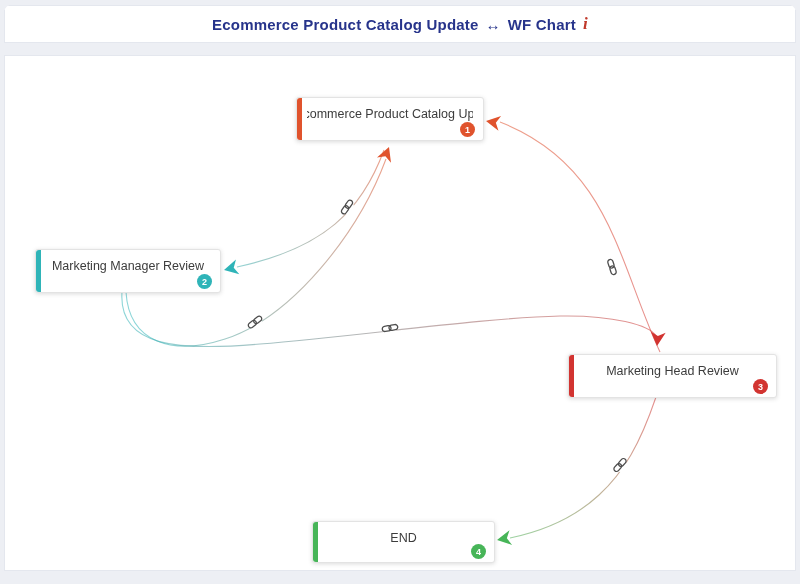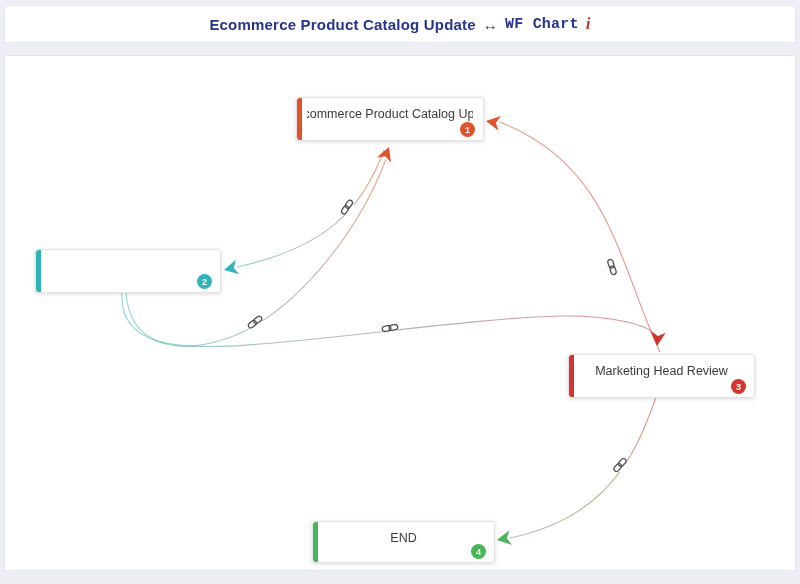--- a/index.html
+++ b/index.html
@@ -43,32 +43,32 @@
     display:flex; align-items:center; justify-content:center;
     font-size:12.5px; color:#3C3C3C; white-space:nowrap; overflow:hidden;
   }
   .node .badge {
     position:absolute; right:8px; bottom:3px; width:15px; height:15px; border-radius:50%;
     color:#fff; font-size:9px; font-weight:bold;
     display:flex; align-items:center; justify-content:center;
   }
   .n1 { left:296px; top:97px;  width:188px; height:44px; }
   .n2 { left:35px;  top:249px; width:186px; height:44px; }
-  .n3 { left:568px; top:354px; width:187px; height:44px;padding-left:47px; }
+  .n3 { left:568px; top:354px; width:209px; height:44px;padding-left:47px; }
   .n4 { left:312px; top:521px; width:183px; height:42px; }
 </style>
 </head>
 <body>
 
 <div class="page" data-interactable="false" style="background: rgb(237, 239, 244); border-radius: 23px;">
 
   <div class="header" data-interactable="false">
     <span data-interactable="false" style="color: rgb(39, 52, 139);">Ecommerce Product Catalog Update</span>
     <span class="sep" data-interactable="false" style="color: rgb(39, 52, 139);">↔</span>
-    <span data-interactable="false" style="color: rgb(39, 52, 139); font-family: Liberation Mono, monospace;">WF Chart</span>
+    <span data-interactable="false" style="color: rgb(39, 52, 139);">WF Chart</span>
     <span class="info" data-interactable="true" style="color: rgb(192, 57, 43);">i</span>
   </div>
 
   <div class="canvas" data-interactable="true" style="background: rgb(255, 255, 255);"></div>
 
   <svg class="wires" data-interactable="false" viewBox="0 0 800 584" xmlns="http://www.w3.org/2000/svg">
     <defs>
       <linearGradient id="lg0" gradientUnits="userSpaceOnUse" x1="384" y1="150" x2="224" y2="270">
         <stop offset="0" style="stop-color: rgb(224, 83, 45);"></stop>
         <stop offset="1" style="stop-color: rgb(47, 180, 184);"></stop>
@@ -137,20 +137,21 @@
   </svg>
 
   <div class="node n1" data-interactable="true">
     <span class="accent" data-interactable="false" style="background: rgb(224, 83, 45);"></span>
     <span class="label" data-interactable="false">Ecommerce Product Catalog Up...</span>
     <span class="badge" data-interactable="false" style="background: rgb(224, 83, 45);">1</span>
   </div>
 
   <div class="node n2" data-interactable="true">
     <span class="accent" data-interactable="false" style="background: rgb(47, 180, 184);"></span>
+    <span class="label" data-interactable="false">Marketing Manager Review</span>
     <span class="badge" data-interactable="false" style="background: rgb(47, 180, 184);">2</span>
   </div>
 
   <div class="node n3" data-interactable="true">
     <span class="accent" data-interactable="false" style="background: rgb(210, 52, 49);"></span>
     <span class="label" data-interactable="false">Marketing Head Review</span>
     <span class="badge" data-interactable="false" style="background: rgb(210, 52, 49);">3</span>
   </div>
 
   <div class="node n4" data-interactable="true">

